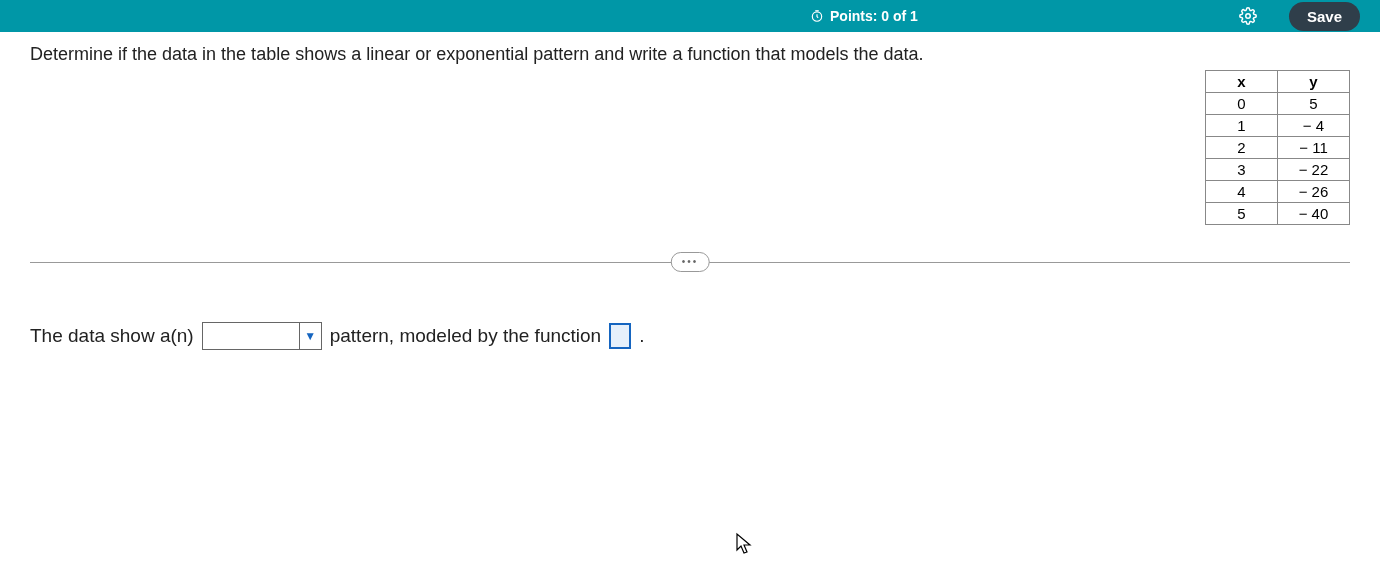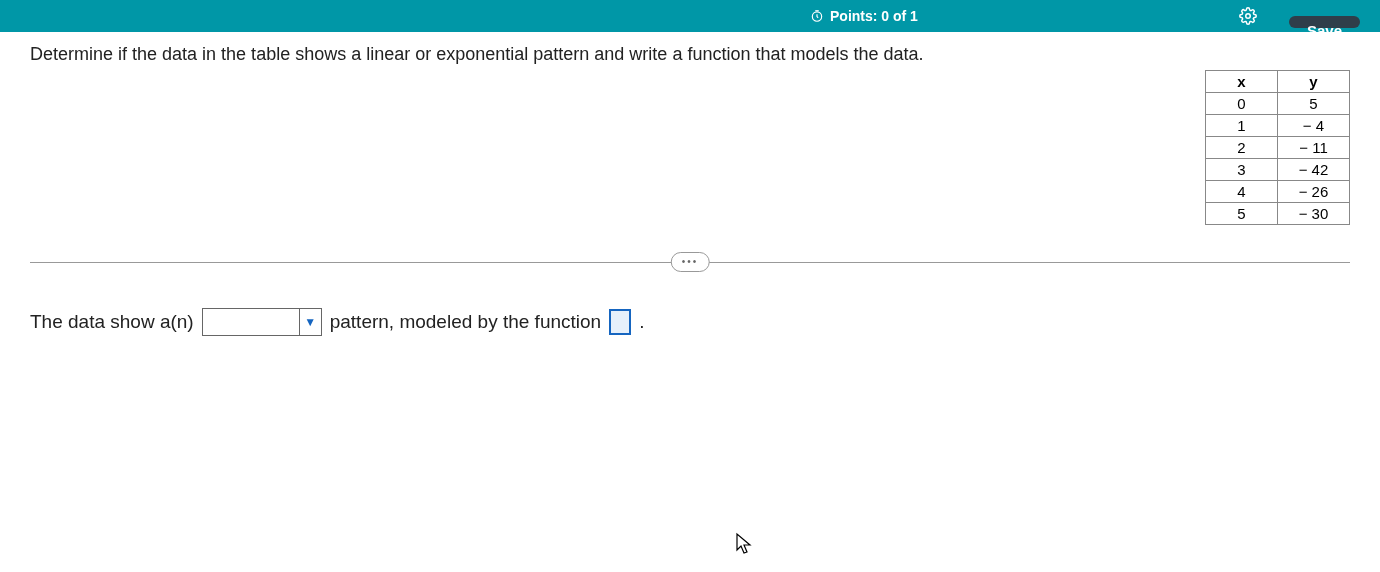--- a/index.html
+++ b/index.html
@@ -8,20 +8,21 @@
     background: #f5f5f5;
     width: 1380px;
     height: 572px;
     overflow: hidden;
     position: relative;
   }
   .top-bar {
     background: #0097a7;
     height: 22px;
     display: flex;
+    align-items: center;
     justify-content: flex-end;
     color: #fff;
     font-size: 14px;
     padding: 16px 10px;
     gap: 32px;
   }
   .points-area {
     display: flex;
     align-items: center;
     gap: 6px;
@@ -92,21 +93,21 @@
     border-radius: 11px;
     padding: 0 10px;
     font-size: 10px;
     color: #666;
     cursor: pointer;
     line-height: 18px;
     letter-spacing: 2px;
   }
   .answer-row {
     position: absolute;
-    top: 276px;
+    top: 290px;
     left: 30px;
     display: flex;
     align-items: center;
     font-size: 19px;
     color: #222;
     gap: 8px;
   }
   .pattern-select {
     display: inline-flex;
     align-items: center;
@@ -180,29 +181,29 @@
     <tr>
           <td>1</td>
           <td>− 4</td>
         </tr>
     <tr>
           <td>2</td>
           <td>− 11</td>
         </tr>
     <tr>
           <td>3</td>
-          <td>− 42</td>
+          <td>− 22</td>
         </tr>
     <tr>
           <td>4</td>
           <td>− 26</td>
         </tr>
     <tr>
           <td>5</td>
-          <td>− 30</td>
+          <td>− 40</td>
         </tr>
   </tbody>
     </table>
 
   <div class="divider">
     <div class="ellipsis-box">•••</div>
   </div>
 
   <div class="answer-row">
     <span>The data show a(n)</span>

